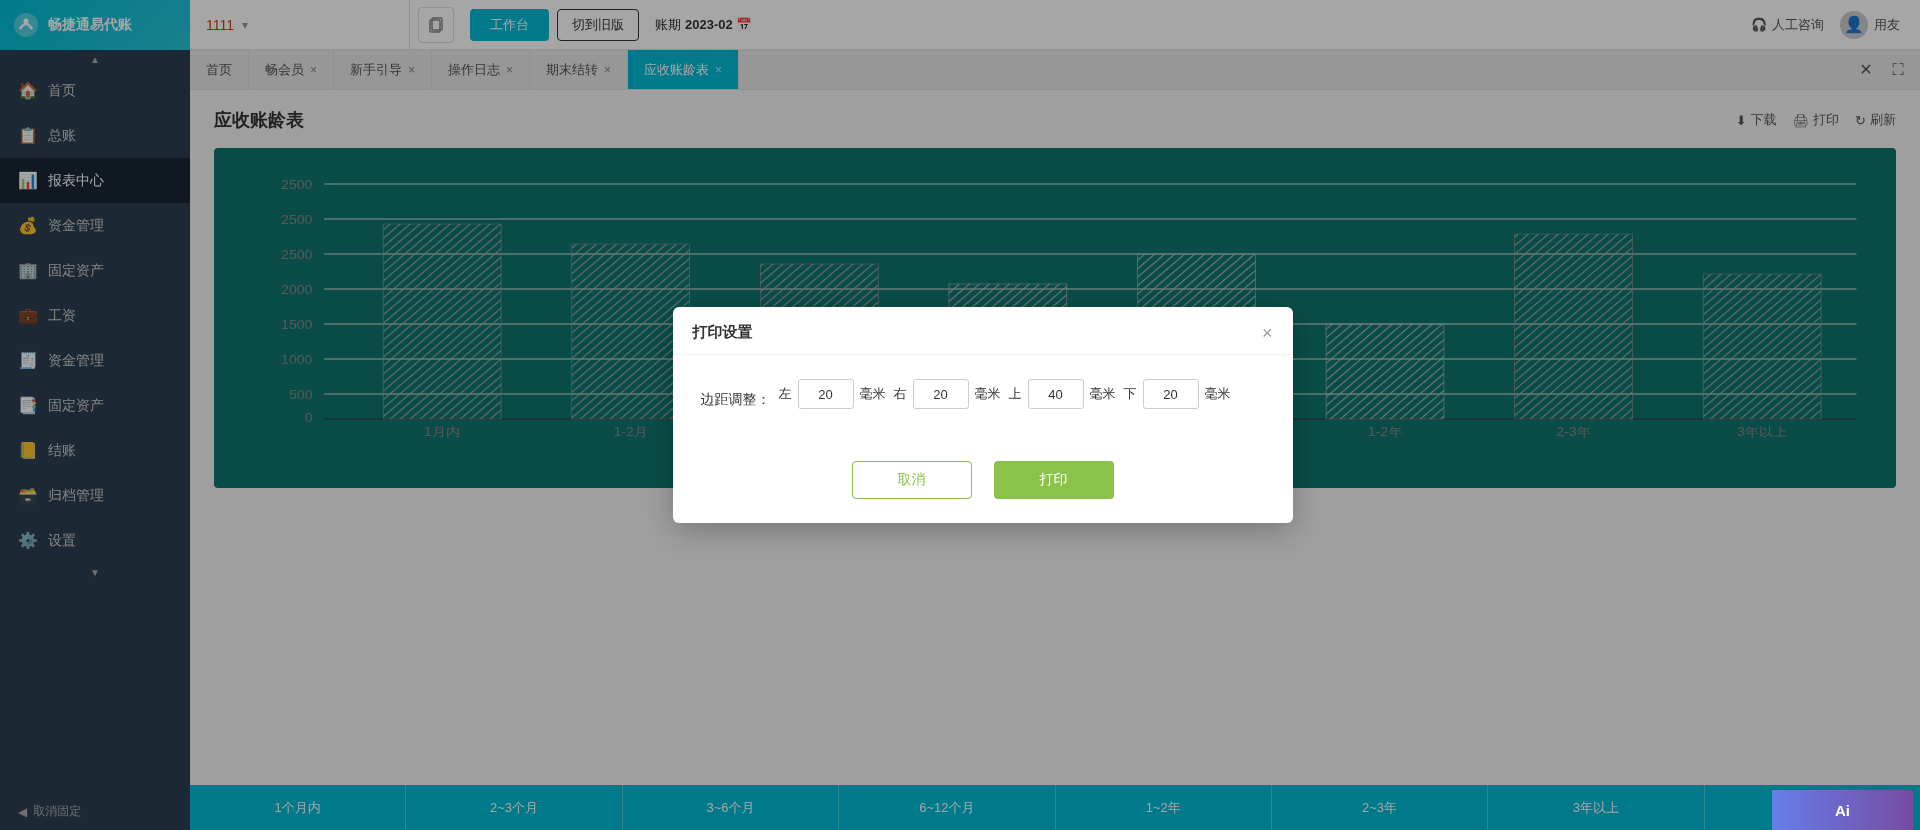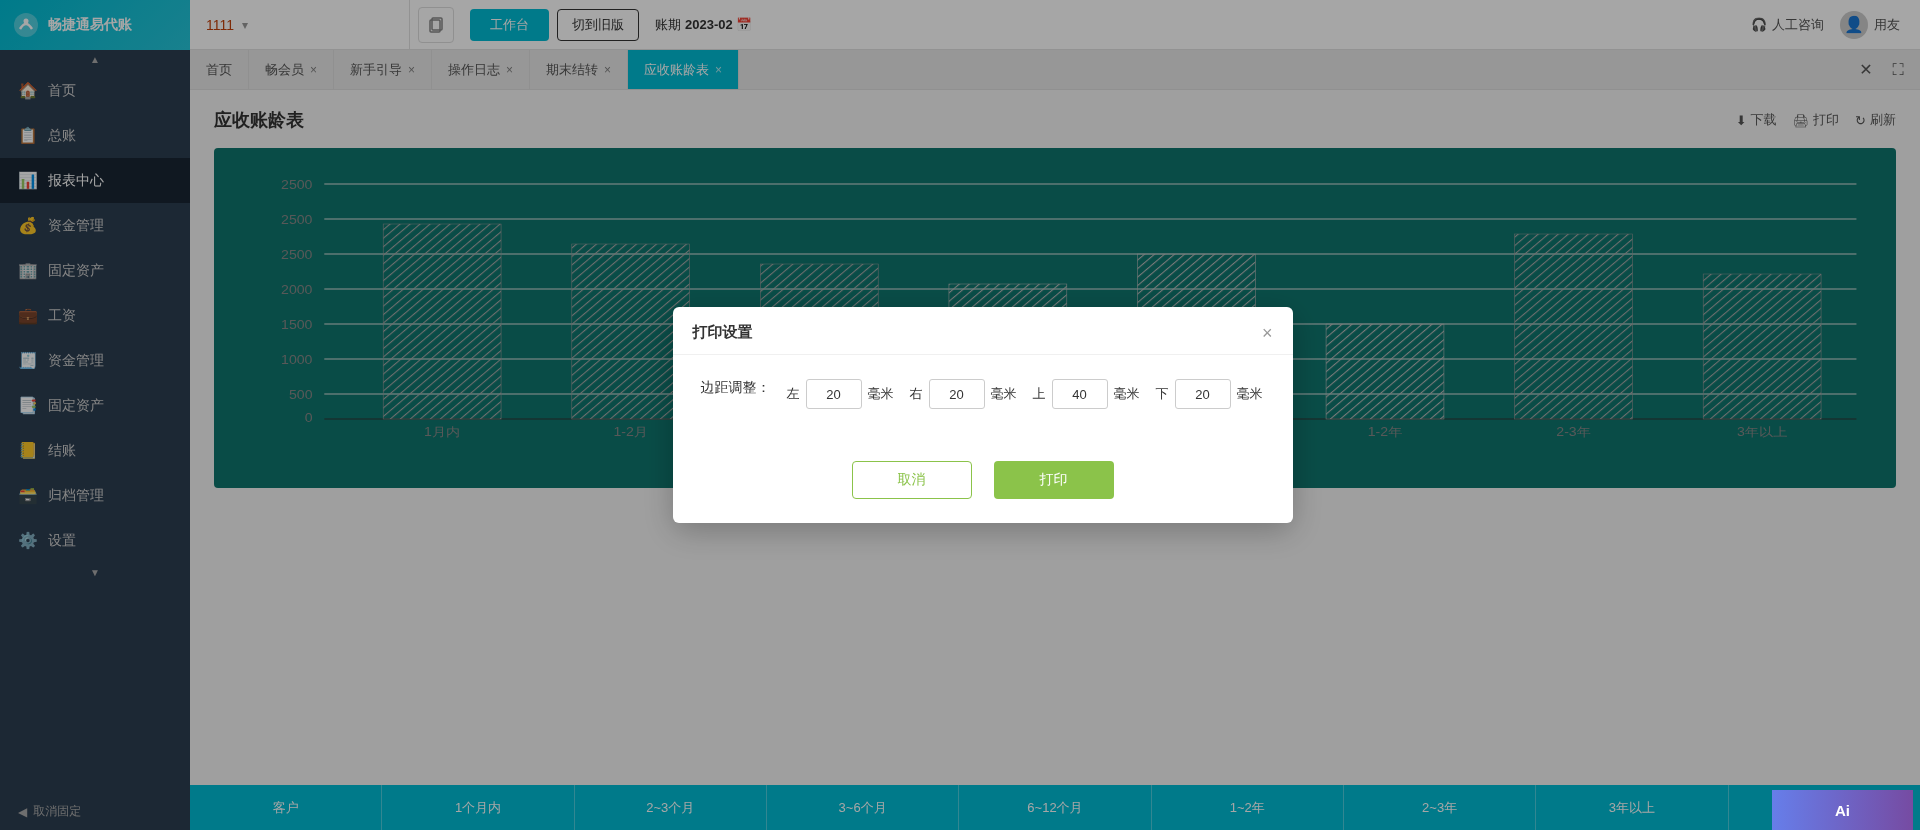--- a/index.html
+++ b/index.html
@@ -352,22 +352,22 @@
       cursor: pointer;
       color: #999;
       font-size: 18px;
       line-height: 1;
     }
     .dialog-body {
       padding: 24px 28px;
     }
     .margin-row {
       display: flex;
-      align-items: flex-start;
-      gap: 16px;
+      align-items: flex-end;
+      gap: 8px;
       margin-bottom: 20px;
     }
     .margin-label {
       font-size: 14px;
       color: #333;
       white-space: nowrap;
     }
     .margin-group {
       display: flex;
       align-items: center;
@@ -646,21 +646,20 @@
           <text x="660" y="272" text-anchor="middle" font-size="12" fill="#888">3-6月</text>
           <text x="820" y="272" text-anchor="middle" font-size="12" fill="#888">6-12个月</text>
           <text x="980" y="272" text-anchor="middle" font-size="12" fill="#888">1-2年</text>
           <text x="1140" y="272" text-anchor="middle" font-size="12" fill="#888">2-3年</text>
           <text x="1300" y="272" text-anchor="middle" font-size="12" fill="#888">3年以上</text>
         </svg>
       </div>
     </div>
 
     <div class="bottom-table">
-      <div class="bottom-table-cell">客户</div>
       <div class="bottom-table-cell">1个月内</div>
       <div class="bottom-table-cell">2~3个月</div>
       <div class="bottom-table-cell">3~6个月</div>
       <div class="bottom-table-cell">6~12个月</div>
       <div class="bottom-table-cell">1~2年</div>
       <div class="bottom-table-cell">2~3年</div>
       <div class="bottom-table-cell">3年以上</div>
       <div class="bottom-table-cell">合计</div>
     </div>
   </div>

